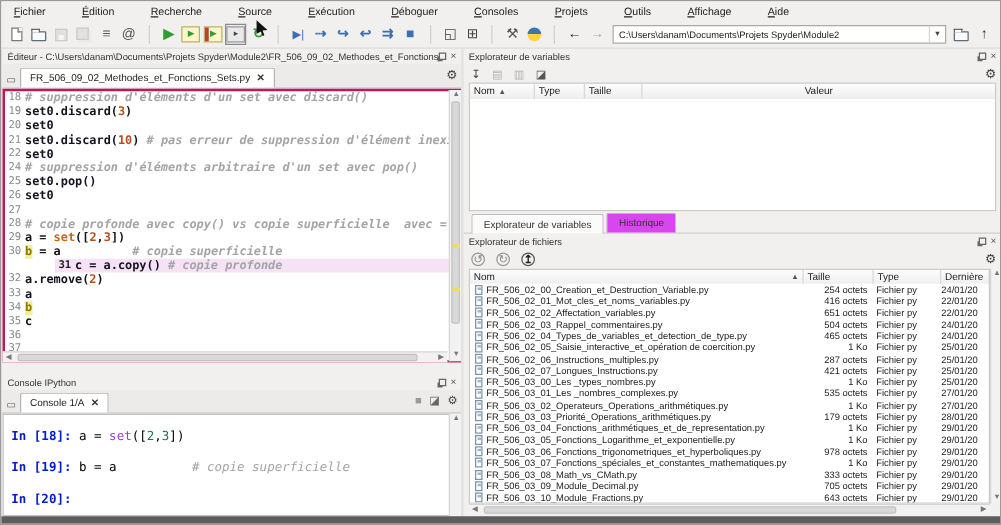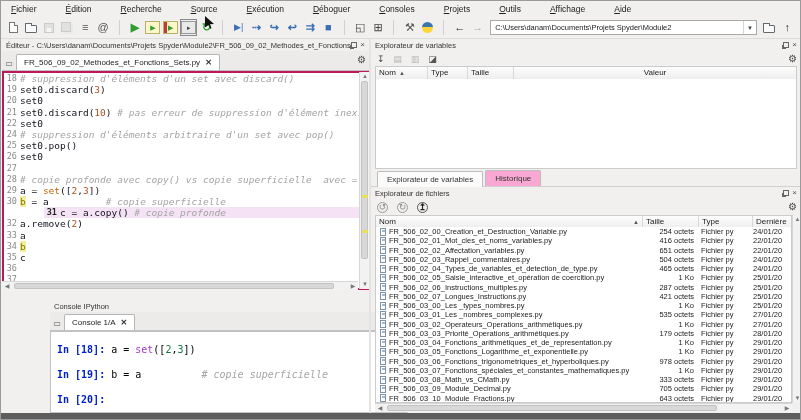--- a/index.html
+++ b/index.html
@@ -63,38 +63,38 @@
   #editor-panel { position:absolute; left:1px; top:38px; width:367px; height:374px; }
   #ed-title { position:absolute; left:0; top:0; width:100%; }
   #ed-tabbar { position:absolute; left:0; top:12px; width:100%; height:20px; }
   #ed-gear { position:absolute; right:3px; top:3px; }
   #ed-code { position:absolute; left:0; top:32px; width:367px; height:219px; background:#fff;
     border:2px solid #be185d; overflow:hidden; font-family:"DejaVu Sans Mono", monospace; font-size:9.5px; }
   .code-line { display:flex; height:11.2px; line-height:11.2px; white-space:pre; }
   .code-line.hl { background:#f5e3f5;margin-left:40px; }
   .ln { width:16px; text-align:right; color:#8a8a8a; font-size:8.5px; flex:none; padding-right:3px; }
   .code-line.hl .ln { color:#222; font-weight:bold; }
-  .code-text { flex:1; color:#14141e; }
+  .code-text { flex:1; color:#14141e;font-weight:bold; }
   .c-com { color:#a4a4a4; font-style:italic; }
   .c-num { color:#b0501e; }
   .c-bi { color:#c8670a; }
   .c-occ { background:#f2ee9c; color:#8a7a00; }
   
   .vscroll { position:absolute; width:10px; background:#f2f2f2; border-left:1px solid #d6d6d6; }
   .hscroll { position:absolute; height:9px; background:#f2f2f2; border-top:1px solid #d6d6d6;
     display:flex; align-items:center; }
   .sb-arrow { font-size:6px; color:#777; text-align:center; width:10px; height:9px; line-height:9px; flex:none;}
   .sb-thumb { background:#d8d8d8; border:1px solid #c2c2c2; border-radius:2px; }
   #ed-vscroll { right:0; top:33px; height:217px; }
   #ed-vscroll .sb-thumb { position:absolute; left:1px; top:9px; width:7px; height:178px; }
   .sb-mark { position:absolute; left:2px; width:6px; height:3px; background:#e8df5a; }
   #ed-hscroll { left:0; bottom:123px; width:356px; }
   #ed-hscroll .sb-thumb { width:320px; height:6px; margin-left:2px; }
   
-  #console-panel { position:absolute; left:0; top:261px; width:367px; height:113px;margin-left:48px; }
+  #console-panel { position:absolute; left:0; top:261px; width:367px; height:113px; }
   #con-title { position:absolute; top:0; width:100%; }
   #con-tabbar { position:absolute; top:12px; width:100%; height:19px; }
   .con-tools { position:absolute; right:3px; top:3px; display:flex; gap:6px; align-items:center; }
   .con-tools span { font-size:9px; }
   #con-content { position:absolute; top:31px; left:0; width:367px; height:82px; background:#fff;
     border:1px solid #c2c2c2; font-family:"DejaVu Sans Mono", monospace; font-size:10px; overflow:hidden; }
   .con-line { white-space:pre; margin:0 0 14px 6px; }
   .con-line:first-child { margin-top:12px; }
   .k-prompt { color:#0020c8; font-weight:bold; }
   .k-kw { color:#a03cc8; }
@@ -110,21 +110,21 @@
   .th-cell { padding:1px 3px; border-right:1px solid #d8d8d8; height:12px; line-height:10px; }
   #ve-title { position:absolute; top:0; width:100%; }
   #ve-toolbar { position:absolute; top:12px; width:100%; height:15px; }
   #ve-gear { position:absolute; right:4px; top:14px; }
   #ve-header { position:absolute; top:27px; left:4px; width:422px; }
   #ve-body { position:absolute; top:40px; left:4px; width:422px; height:90px; background:#fff;
     border:1px solid #cbcbcb; border-top:none; }
   #panel-tabs { position:absolute; top:130px; left:0; width:100%; height:18px; display:flex;
     align-items:flex-end; padding-left:6px; gap:2px; border-bottom:1px solid #d0d0d0; }
   .ptab { font-size:8px; padding:3px 9px; border:1px solid #bdbdbd; border-bottom:none;
-    border-radius:2px 2px 0 0; background:#f9a8d4; color:#333; }
+    border-radius:2px 2px 0 0; background:#d946ef; color:#333; }
   .ptab.active { background:#fbfbfb; position:relative; top:1px; }
   #fe-title { position:absolute; top:148px; width:100%; }
   #fe-toolbar { position:absolute; top:160px; width:100%; height:16px; }
   #fe-gear { position:absolute; right:4px; top:162px; }
   .circ { width:11px; height:11px; border:1px solid #9a9a9a; border-radius:50%; display:flex;
     align-items:center; justify-content:center; font-size:7px; color:#8a8a8a; }
   .circ.dark { color:#222; border-color:#555; font-weight:bold; }
   #fe-header { position:absolute; top:176px; left:4px; width:417px; }
   #fe-rows { position:absolute; top:188px; left:4px; width:417px; height:176px; background:#fff;
     border:1px solid #cbcbcb; border-top:none; overflow:hidden; }

